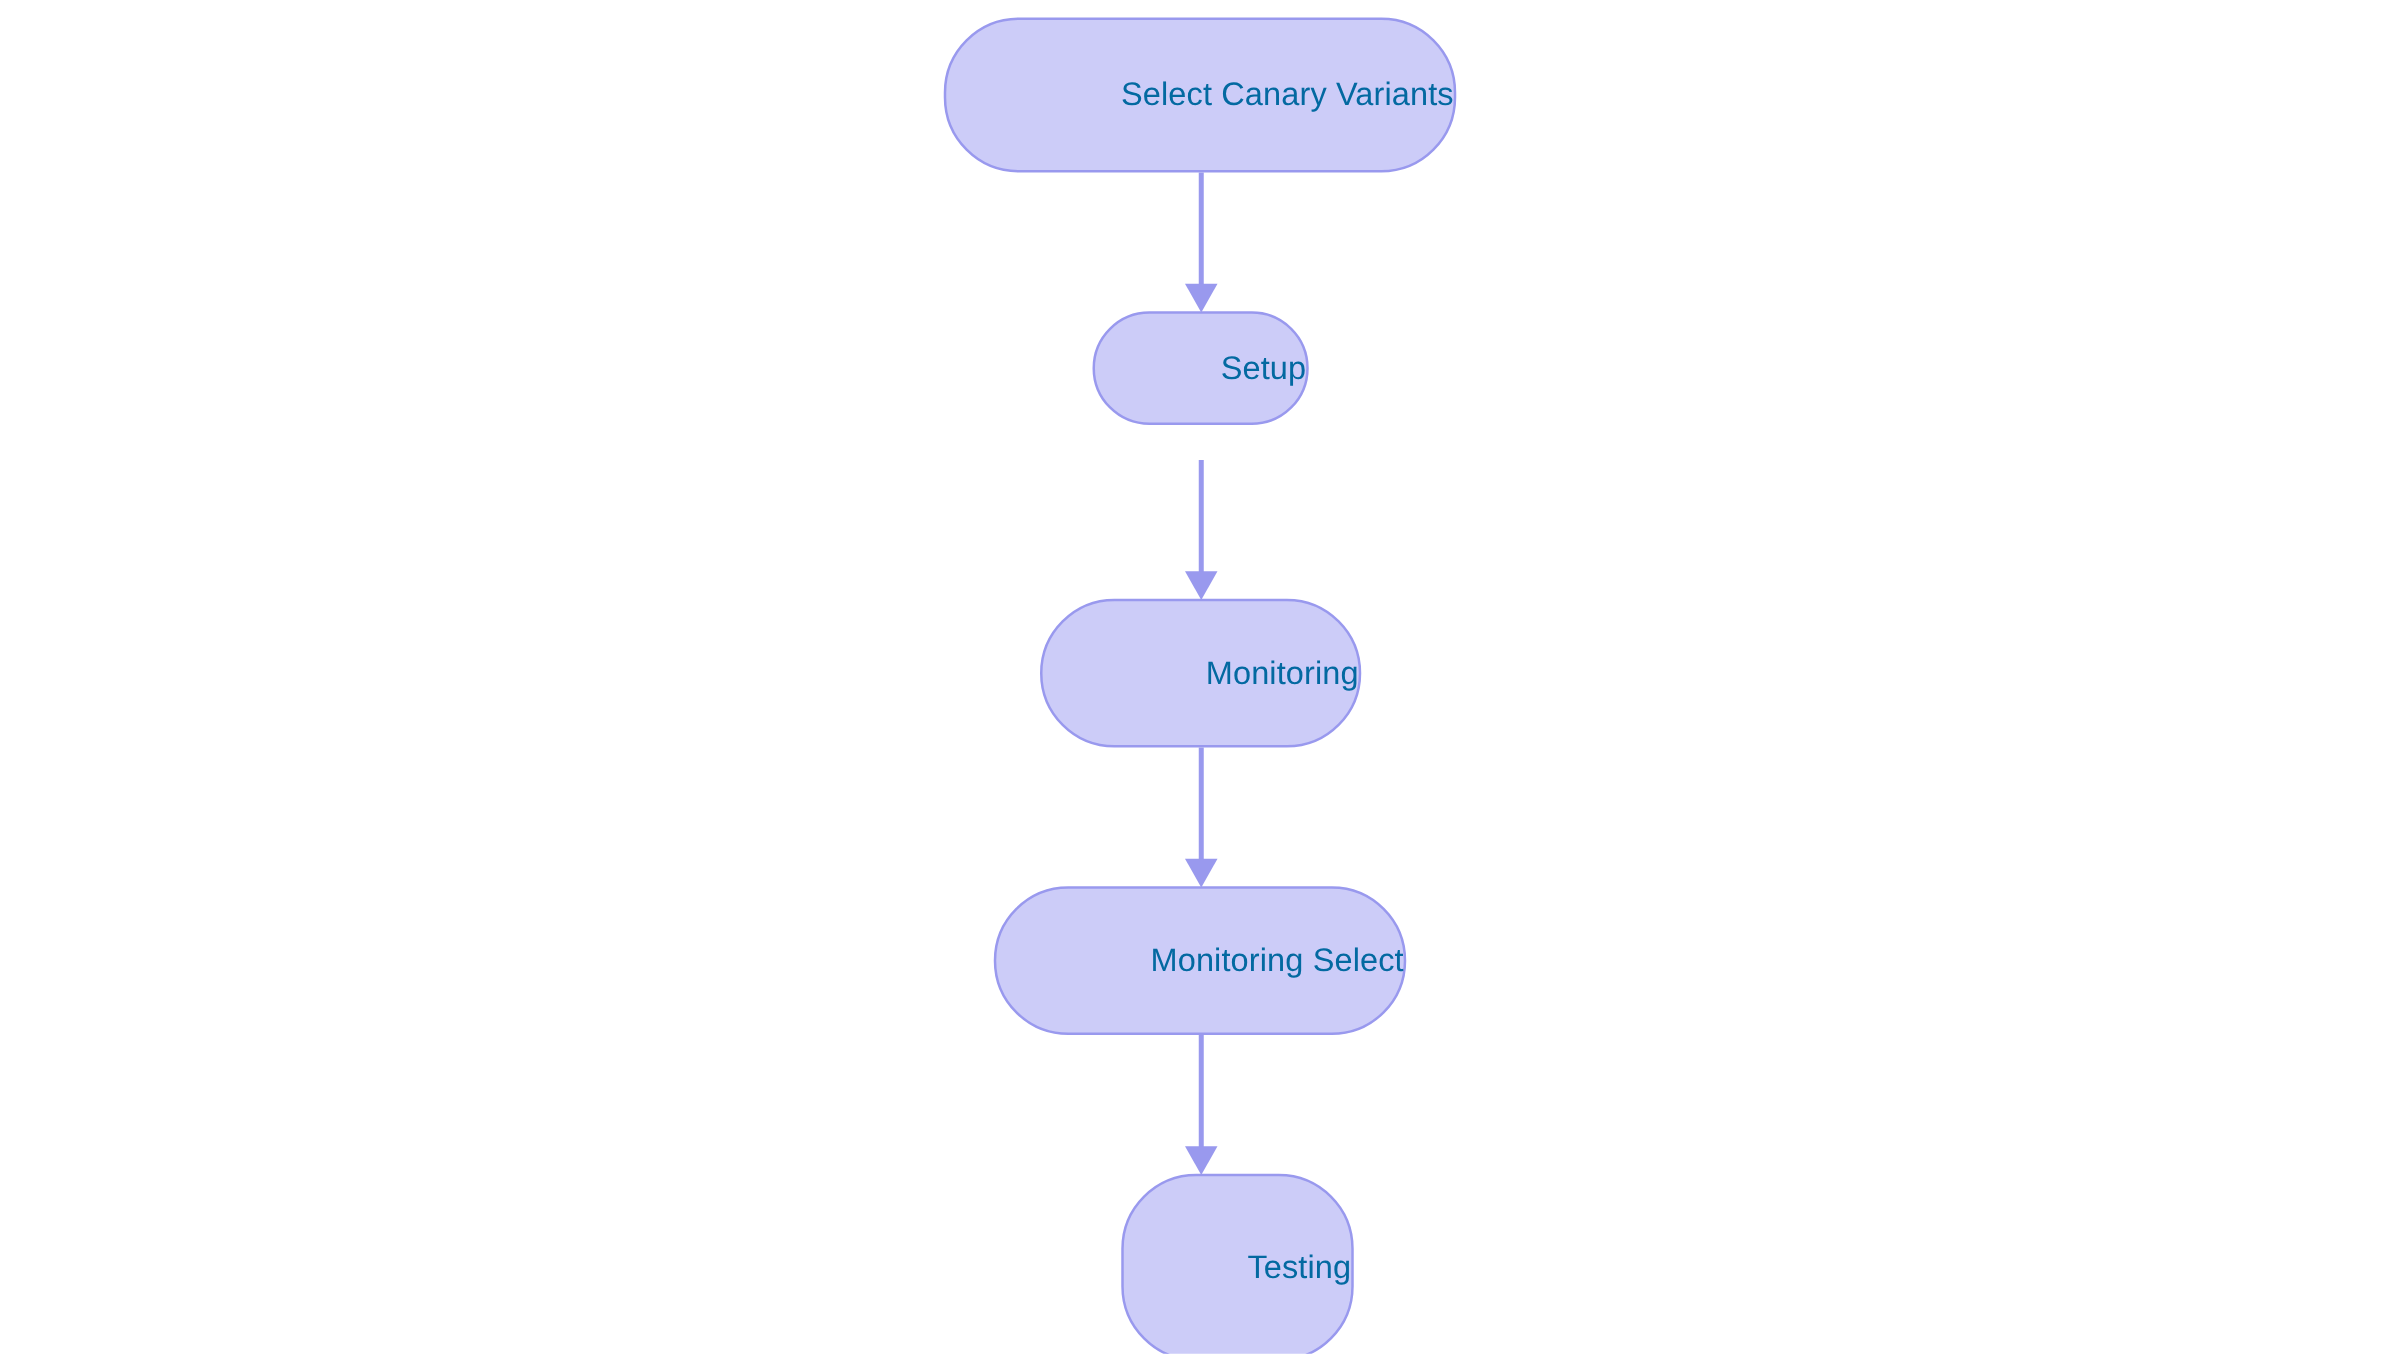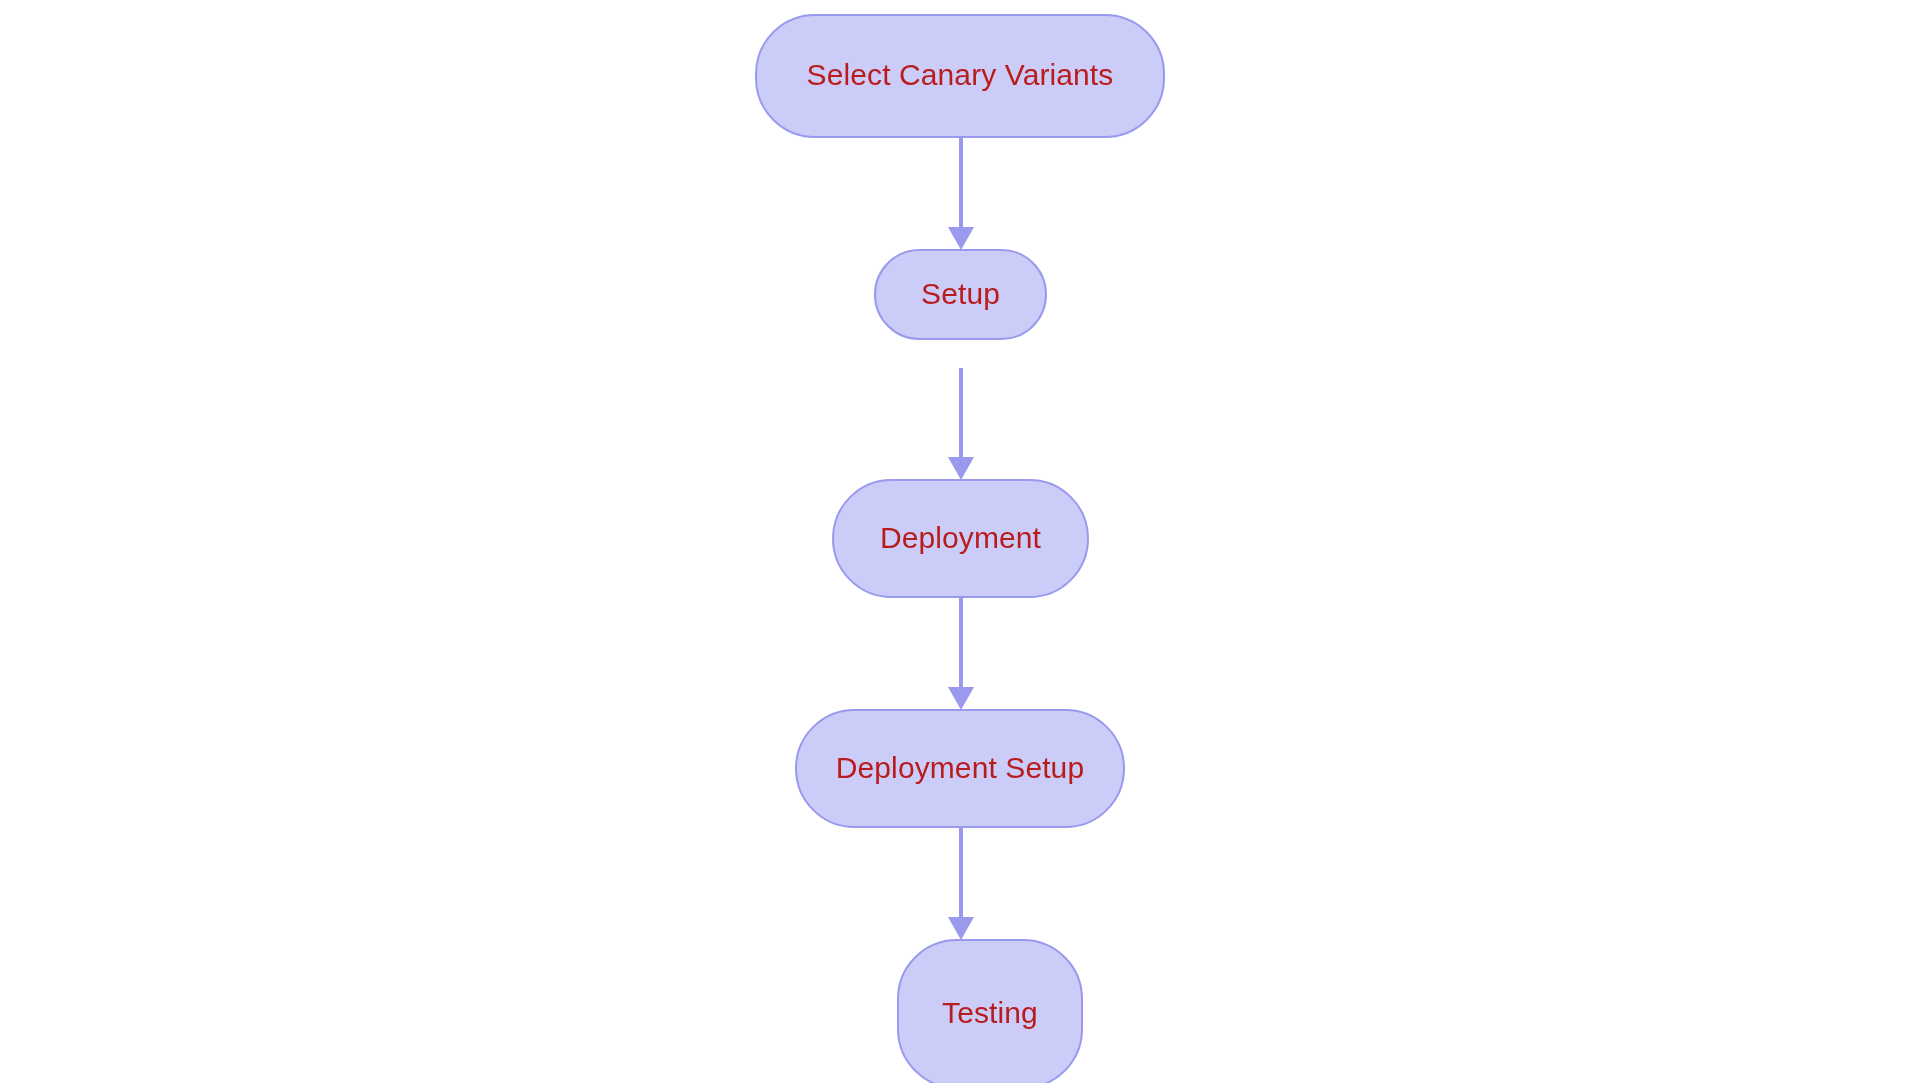--- a/index.html
+++ b/index.html
@@ -24,27 +24,27 @@
     left: 0;
     top: 0;
     width: 1920px;
     height: 1083px;
   }
   .node {
     position: absolute;
     box-sizing: border-box;
     display: flex;
     align-items: center;
-    justify-content: center;
+    justify-content: flex-end;
     background: #ccccf8;
     border: 2px solid #9999ee;
     border-radius: 60px;
-    color: #b91c1c;
+    color: #0369a1;
     font-family: "Liberation Sans", sans-serif;
-    font-size: 30px;
+    font-size: 26px;
     font-weight: 400;
     line-height: 1;
     letter-spacing: 0.1px;
     white-space: nowrap;
     user-select: none;
   }
   .node-label {
     display: block;
     padding-bottom: 2px;
   }
@@ -75,24 +75,24 @@
 
   <div class="node" style="left:755px; top:14px; width:410px; height:124px;">
     <span class="node-label">Select Canary Variants</span>
   </div>
 
   <div class="node" style="left:874px; top:249px; width:173px; height:91px;">
     <span class="node-label">Setup</span>
   </div>
 
   <div class="node" style="left:832px; top:479px; width:257px; height:119px;">
-    <span class="node-label">Deployment</span>
+    <span class="node-label">Monitoring</span>
   </div>
 
   <div class="node" style="left:795px; top:709px; width:330px; height:119px;">
-    <span class="node-label">Deployment Setup</span>
+    <span class="node-label">Monitoring Select</span>
   </div>
 
   <div class="node" style="left:897px; top:939px; width:186px; height:150px;">
     <span class="node-label">Testing</span>
   </div>
 
 </div>
 
 </body></html>

